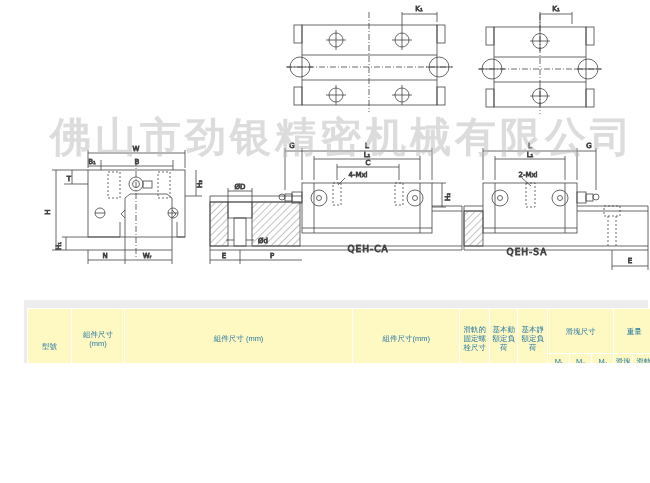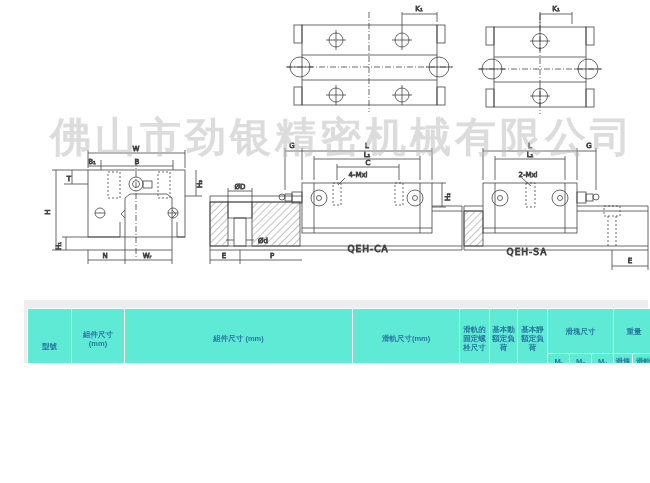--- a/index.html
+++ b/index.html
@@ -10,21 +10,21 @@
   svg.draw .cap{font-size:9px;letter-spacing:1px;}
   .wm{position:absolute;font-weight:bold;white-space:nowrap;pointer-events:none;z-index:5;}
   .wm1{left:50px;top:110px;font-size:41px;letter-spacing:4px;color:rgba(185,185,185,0.50);}
   .wm2{left:46px;top:376px;font-size:34px;letter-spacing:2px;color:rgba(165,165,165,0.38);}
   .wm3{left:362px;top:406px;font-size:26px;letter-spacing:1px;color:rgba(224,142,72,0.62);}
   .table-wrap{position:absolute;left:24px;top:300px;width:624px;height:183px;background:#ededed;
               box-sizing:border-box;padding:8px 3px 0 3px;}
   table.spec{border-collapse:collapse;table-layout:fixed;width:618px;font-size:7px;color:#333;}
   .spec th,.spec td{border:1px solid #ffffff;text-align:center;vertical-align:middle;
               padding:0;line-height:1.2;overflow:hidden;font-weight:normal;}
-  .spec th.g{background:#5eead4;color:#2878a2;font-weight:bold;font-size:7.5px;}
+  .spec th.g{background:#fef9c3;color:#2878a2;font-weight:normal;font-size:7.5px;}
   .spec tr.hl th{background:transparent;color:#2878a2;font-weight:bold;height:15px;font-size:7px;}
   .spec tr.hm th{height:14px;margin-left:16px;}
   .spec tr.hg th{height:44px;}
   col.ca{background:#f3f3f3;} col.cb{background:#e5e5e5;} col.cm{background:#d9d9d9;}
   .spec td{height:19px;}
   .spec td.model{font-weight:bold;color:#1a1a1a;text-align:left;padding-left:3px;background:#d2d2d2;font-size:7px;}
   .spec tr.grp td{border-top:3px solid #ffffff;}
   .pre{white-space:pre-line;}
 </style>
 </head>
@@ -303,21 +303,21 @@
       <col class="cb" style="width:22px">
           <col class="ca" style="width:19px">
           <col class="cb" style="width:22px">
     </colgroup>
     <thead>
       <tr class="hg">
         <th class="g" rowspan="3">型號</th>
         <th class="g pre" colspan="3" rowspan="2">組件尺寸
 (mm)</th>
         <th class="g" colspan="12" rowspan="2">組件尺寸 (mm)</th>
-        <th class="g" colspan="7" rowspan="2">滑軌尺寸(mm)</th>
+        <th class="g" colspan="7" rowspan="2">組件尺寸(mm)</th>
         <th class="g" rowspan="2">滑軌的固定螺栓尺寸</th>
         <th class="g" rowspan="2">基本動額定負荷</th>
         <th class="g" rowspan="2">基本靜額定負荷</th>
         <th class="g" colspan="3">滑塊尺寸</th>
         <th class="g" colspan="2">重量</th>
       </tr>
       <tr class="hm">
         <th class="g">Mᵣ</th>
         <th class="g">Mₚ</th>
         <th class="g">Mᵧ</th>

